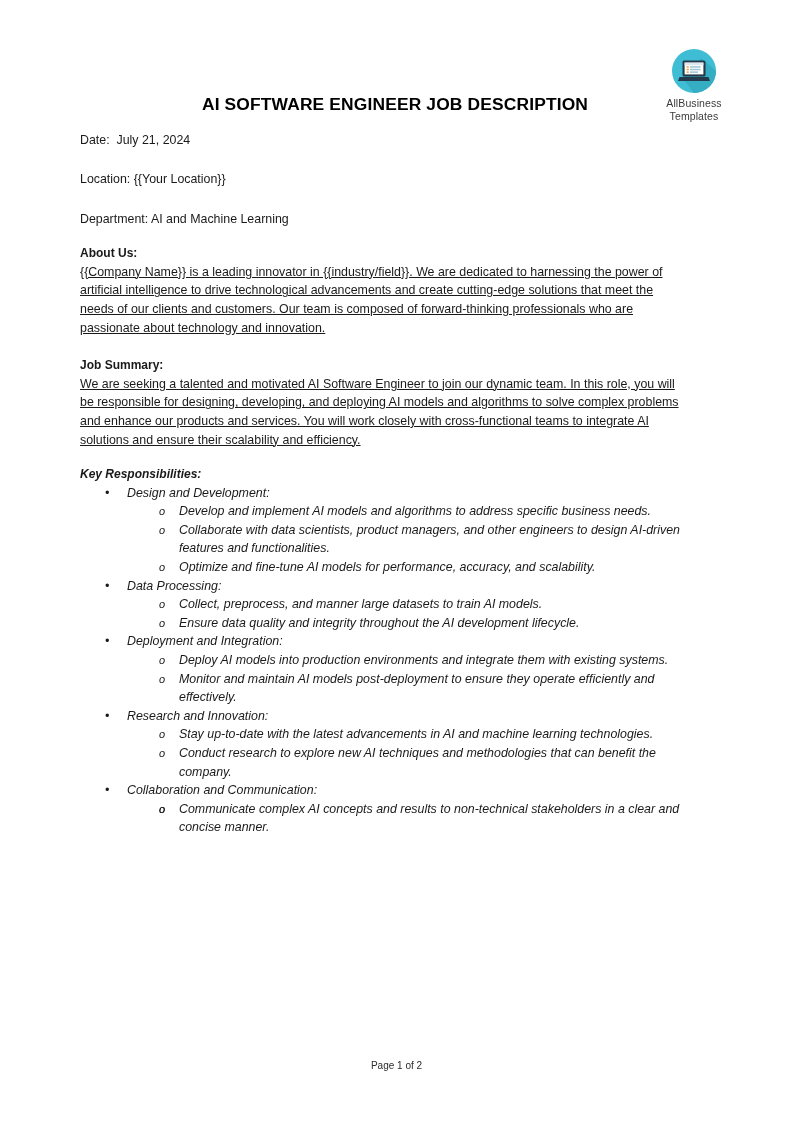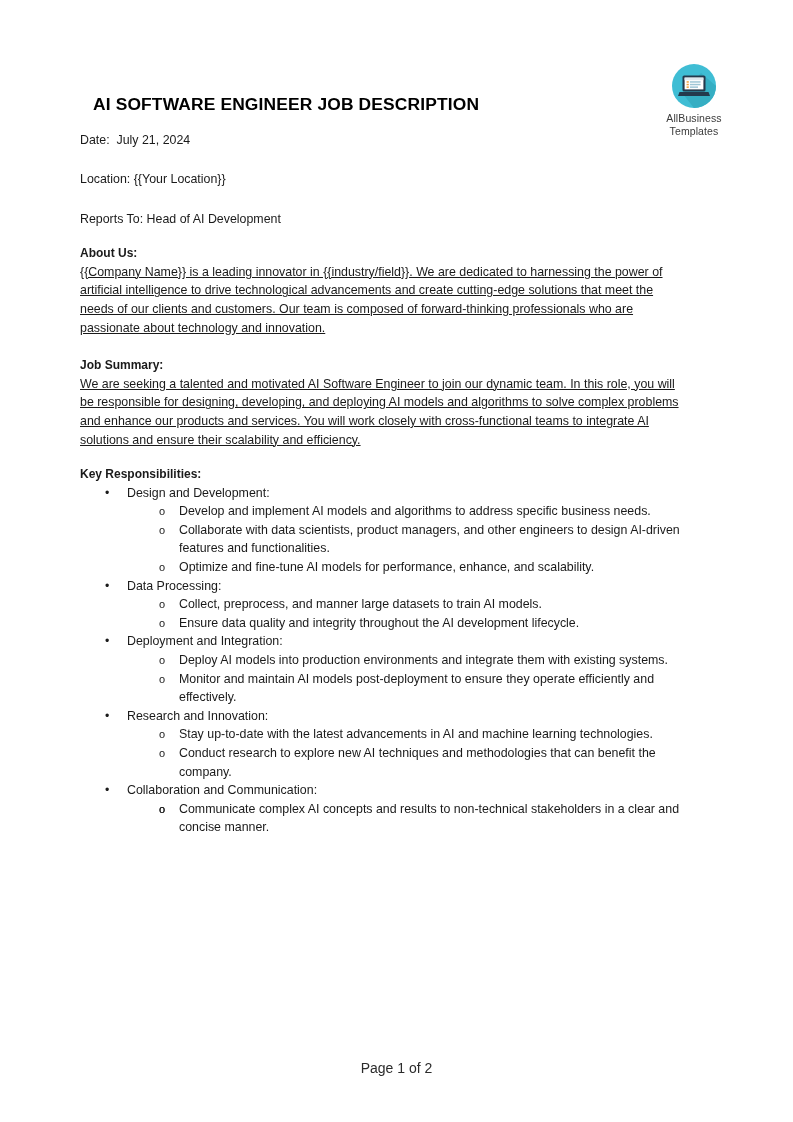--- a/index.html
+++ b/index.html
@@ -19,21 +19,21 @@
   
   .page {
     position: absolute;
     inset: 0;
     background: #ffffff;
   }
 
   
   .brand {
     position: absolute;
-    top: 63px;
+    top: 48px;
     left: 648px;
     width: 92px;
     text-align: center;
   }
   .brand-mark {
     width: 46px;
     height: 46px;
     margin: 0 auto;
     position: relative;
   }
@@ -47,21 +47,21 @@
     letter-spacing: 0.1px;
     white-space: pre-line;
   }
 
   
   .doc-title {
     position: absolute;
     top: 94px;
     left: 93px;
     width: 604px;
-    text-align: left;
+    text-align: center;
     font-family: "Liberation Sans", sans-serif;
     font-size: 17.4px;
     font-weight: bold;
     letter-spacing: 0.15px;
     color: #000000;
   }
 
   
   .content {
     position: absolute;
@@ -137,21 +137,21 @@
     color: #1a1a1a;
   }
 
   
   .footer {
     position: absolute;
     top: 1060px;
     left: 0;
     width: 793px;
     text-align: center;
-    font-size: 14px;
+    font-size: 10px;
     color: #2b2b2b;
     font-family: "Liberation Sans", sans-serif;
   }
 </style>
 </head>
 <body>
 
 <div class="page">
 
   <div class="brand">
@@ -175,53 +175,53 @@
 Templates</div>
   </div>
 
   <div class="doc-title">AI SOFTWARE ENGINEER JOB DESCRIPTION</div>
 
   <div class="content">
 
     <div>
       <p class="meta-line">Date:  July 21, 2024</p>
       <p class="meta-line">Location: {{Your Location}}</p>
-      <p class="meta-line">Reports To: Head of AI Development</p>
+      <p class="meta-line">Department: AI and Machine Learning</p>
     </div>
 
     <div class="section" style="margin-top:16px;">
       <div class="section-heading">About Us:</div>
       <div class="section-body">{{Company Name}} is a leading innovator in {{industry/field}}. We are dedicated to harnessing the power of artificial intelligence to drive technological advancements and create cutting-edge solutions that meet the needs of our clients and customers. Our team is composed of forward-thinking professionals who are passionate about technology and innovation.</div>
     </div>
 
     <div class="section" style="margin-top:19px;">
       <div class="section-heading">Job Summary:</div>
       <div class="section-body">We are seeking a talented and motivated AI Software Engineer to join our dynamic team. In this role, you will be responsible for designing, developing, and deploying AI models and algorithms to solve complex problems and enhance our products and services. You will work closely with cross-functional teams to integrate AI solutions and ensure their scalability and efficiency.</div>
     </div>
 
-    <div class="section" style="">
+    <div class="section" style="font-style:italic;">
       <div class="section-heading">Key Responsibilities:</div>
 
       <ul class="resp-list">
 
         <li class="resp-group">
           <span class="grp-bullet">•</span>
           <span class="grp-label">Design and Development:</span>
           <ul class="sub-list">
             <li class="sub-item">
               <span class="sub-bullet">o</span>
               <span>Develop and implement AI models and algorithms to address specific business needs.</span>
             </li>
             <li class="sub-item">
               <span class="sub-bullet">o</span>
               <span>Collaborate with data scientists, product managers, and other engineers to design AI-driven features and functionalities.</span>
             </li>
             <li class="sub-item">
               <span class="sub-bullet">o</span>
-              <span>Optimize and fine-tune AI models for performance, enhance, and scalability.</span>
+              <span>Optimize and fine-tune AI models for performance, accuracy, and scalability.</span>
             </li>
           </ul>
         </li>
 
         <li class="resp-group">
           <span class="grp-bullet">•</span>
           <span class="grp-label">Data Processing:</span>
           <ul class="sub-list">
             <li class="sub-item">
               <span class="sub-bullet">o</span>

